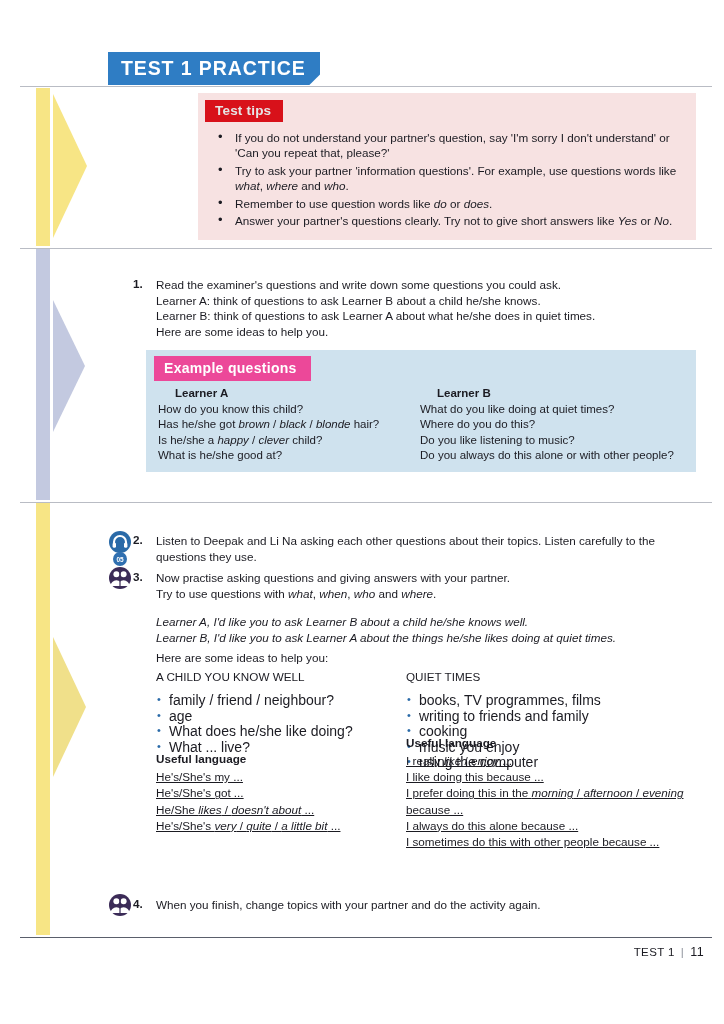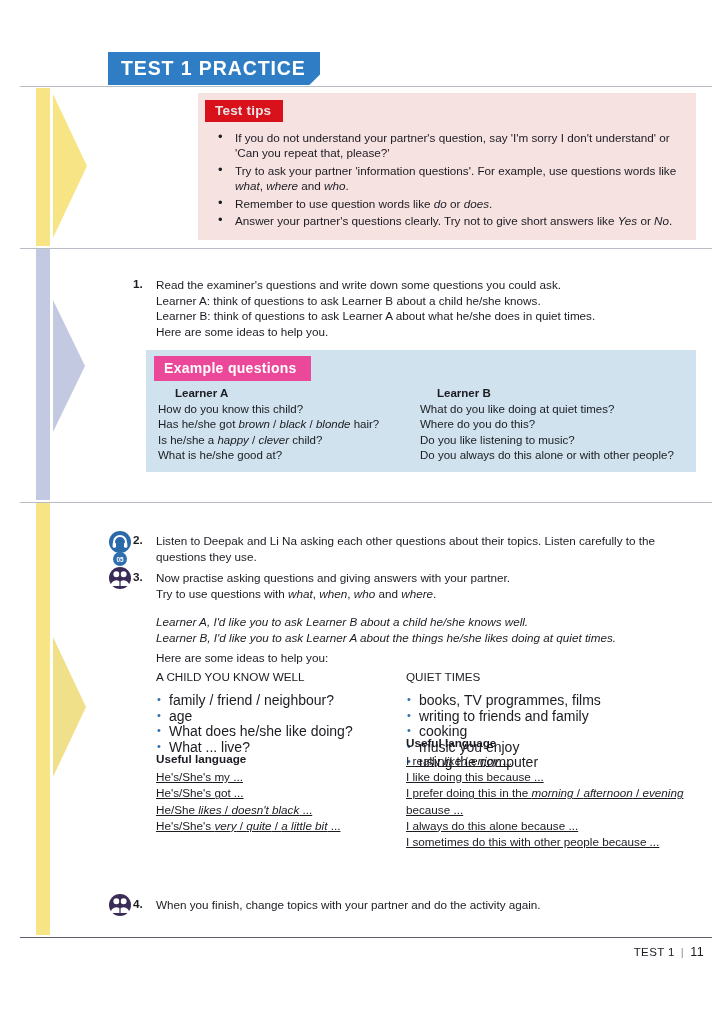--- a/index.html
+++ b/index.html
@@ -405,21 +405,21 @@
         <li>using the computer</li>
       </ul>
     </div>
   </div>
 
   <div class="lang-cols">
     <div class="lang-col">
       <div class="lang-head">Useful language</div>
       <span class="lang-line">He's/She's my ...</span>
       <span class="lang-line">He's/She's got ...</span>
-      <span class="lang-line">He/She <i>likes</i> / <i>doesn't black</i> ...</span>
+      <span class="lang-line">He/She <i>likes</i> / <i>doesn't about</i> ...</span>
       <span class="lang-line">He's/She's <i>very</i> / <i>quite</i> / <i>a little bit</i> ...</span>
     </div>
     <div class="lang-col right">
       <div class="lang-head">Useful language</div>
       <span class="lang-line">I really <i>like</i> / <i>enjoy</i> ...</span>
       <span class="lang-line">I like doing this because ...</span>
       <span class="lang-line">I prefer doing this in the <i>morning</i> / <i>afternoon</i> / <i>evening</i> because ...</span>
       <span class="lang-line">I always do this alone because ...</span>
       <span class="lang-line">I sometimes do this with other people because ...</span>
     </div>

